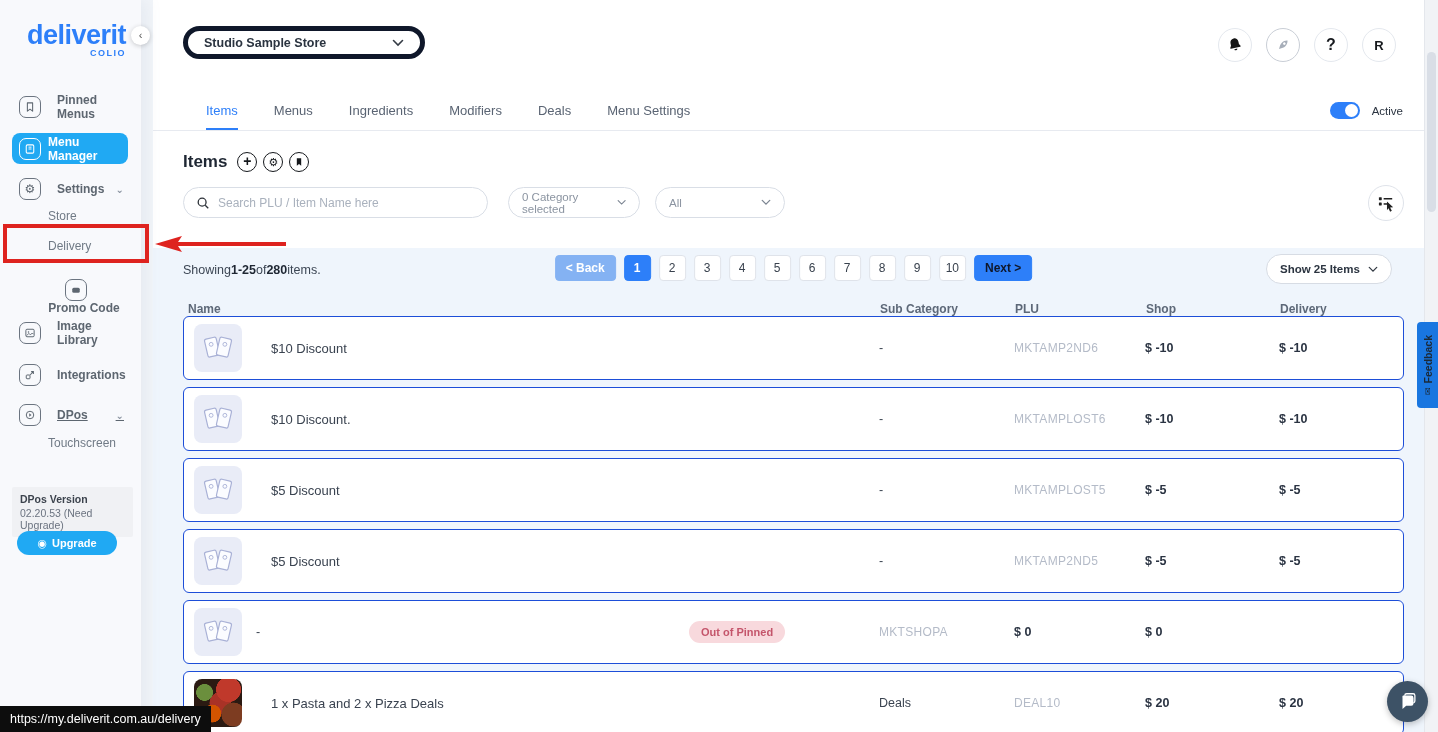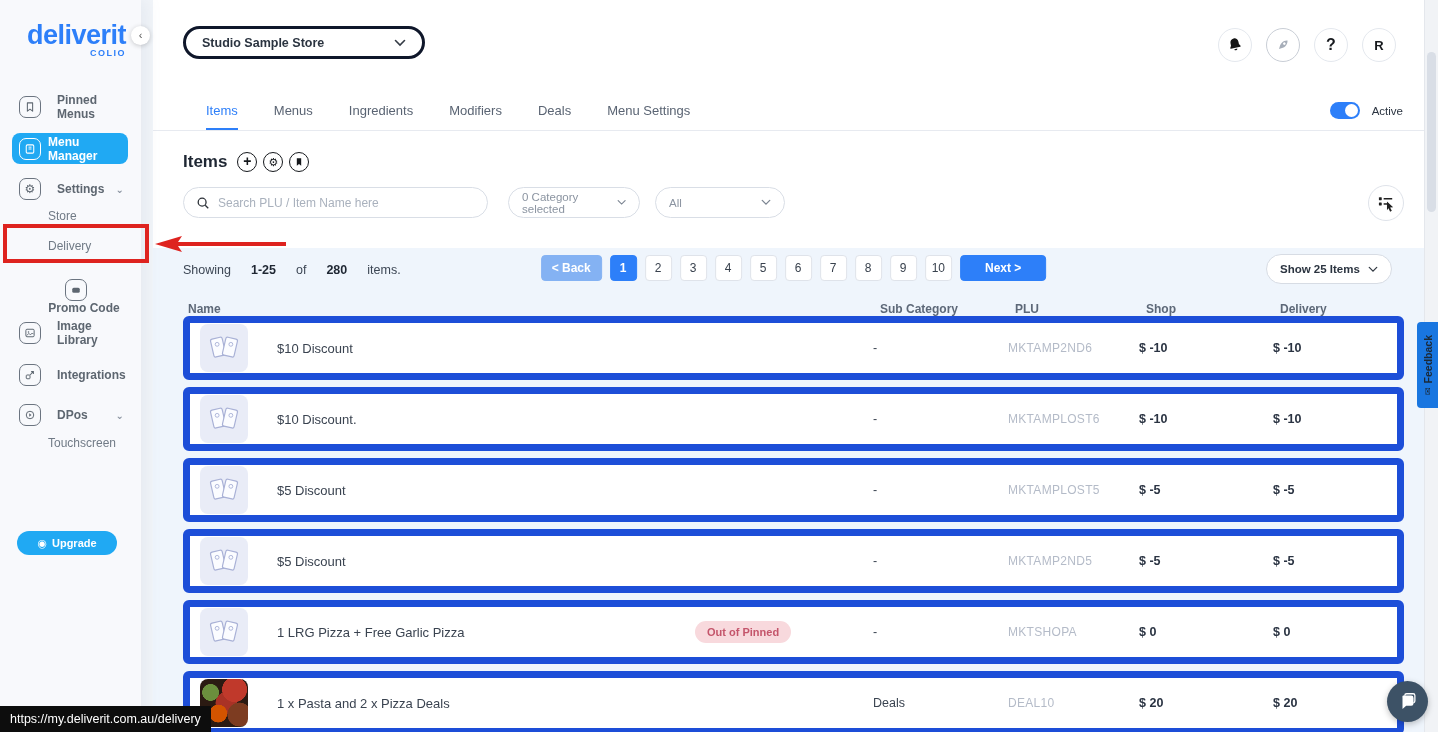--- a/index.html
+++ b/index.html
@@ -30,21 +30,21 @@
     padding:6px 8px; border-radius:2px; }
   .version-label { font-size:10.5px; font-weight:bold; color:#3c434d; }
   .version-value { font-size:10.5px; color:#6b7380; margin-top:2px; }
   .upgrade-btn { position:absolute; left:17px; top:531px; width:100px; height:24px;
     border:none; border-radius:12px; background:#20a9f3; color:#fff; font-size:11px;
     font-weight:bold; display:flex; align-items:center; justify-content:center; gap:5px;
     cursor:pointer; font-family:inherit; }
   .main { position:absolute; left:153px; top:0; width:1271px; height:732px; background:#fff; }
   .header { position:relative; height:90px; background:#fff; }
   .store-select { position:absolute; left:30px; top:26px; width:242px; height:33px;
-    border:3px solid #0f172a; border-radius:17px; background:#fff; display:flex;
+    border:5px solid #0f172a; border-radius:17px; background:#fff; display:flex;
     align-items:center; justify-content:space-between; padding:0 16px 0 16px;
     font-size:12.5px; font-weight:600; color:#2b3440; cursor:pointer; }
   .header-icons { position:absolute; right:28px; top:28px; display:flex; gap:14px; }
   .icon-circle { width:34px; height:34px; border-radius:50%; border:1px solid #e4e8ee;
     background:#fff; display:flex; align-items:center; justify-content:center;
     font-weight:bold; color:#16191d; cursor:pointer; font-family:inherit; }
   .icon-circle.hl { border-color:#c9ced6; }
   .q-glyph { font-size:16px; font-weight:bold; }
   .r-glyph { font-size:13px; font-weight:bold; }
   .tabs-bar { position:relative; height:41px; border-bottom:1px solid #e7eaf0;
@@ -79,41 +79,41 @@
     justify-content:space-between; padding:0 13px; font-size:11.5px; color:#8b94a1;
     cursor:pointer; }
   .dd-cat { left:325px; width:132px; }
   .dd-all { left:472px; width:130px; }
   .bulk-btn { position:absolute; right:0; top:-2px; width:36px; height:36px;
     border-radius:50%; border:1px solid #dfe3ea; background:#fff; display:flex;
     align-items:center; justify-content:center; cursor:pointer; }
   .list-band { position:absolute; top:117px; left:0; right:0; bottom:0;
     background:#eff5fc; padding:4px 20px 0 30px; }
   .showing-row { position:relative; height:36px; display:flex; align-items:center; }
-  .showing { display:flex; gap:20px; font-size:12.5px; color:#3c4654; }
+  .showing { display:flex; gap:0; font-size:12.5px; color:#3c4654; }
   .showing b { color:#1f2733; }
   .pagination { position:absolute; left:50%; transform:translateX(-50%); top:3px;
     display:flex; gap:8px; }
   .pg-btn { height:26px; min-width:27px; padding:0 6px; border-radius:4px;
     border:1px solid #dfe3ea; background:#fff; color:#39424e; font-size:12px;
     font-family:inherit; cursor:pointer; }
   .pg-btn.current { background:#2d7ff9; border-color:#2d7ff9; color:#fff; font-weight:bold; }
   .pg-back { background:#84b2f3; border-color:#84b2f3; color:#fff; font-weight:bold;
     padding:5px 10px; }
-  .pg-next { background:#2d7ff9; border-color:#2d7ff9; color:#ffffff; font-weight:bold;
-    padding:0 24px; }
+  .pg-next { background:#2d7ff9; border-color:#2d7ff9; color:#0f172a; font-weight:bold;
+    padding:0 10px; }
   .pagesize-pill { position:absolute; right:12px; top:2px; width:126px; height:30px;
     border:1px solid #d7dce4; border-radius:15px; background:#fff; display:flex;
     align-items:center; justify-content:space-between; padding:0 13px; font-size:11.5px;
     font-weight:600; color:#2b3440; cursor:pointer; }
   .tgrid { display:grid; grid-template-columns:72px 1fr 135px 131px 134px 124px;
     align-items:center; }
   .thead { padding:14px 0 0; font-size:12px; font-weight:bold; color:#5d6878; }
   .thead .c0 { grid-column:1 / 3; padding-left:5px; }
-  .row-card { position:relative; height:64px; background:#fff; border:7px solid #1d4ed8;
+  .row-card { position:relative; height:64px; background:#fff; border:1px solid #1d4ed8;
     border-radius:6px; margin-bottom:7px; cursor:pointer; }
   .thumb { width:48px; height:48px; margin-left:10px; border-radius:8px;
     background:#e9ecf7; overflow:hidden; display:flex; align-items:center;
     justify-content:center; }
   .thumb.photo { background:
     radial-gradient(circle at 22% 28%, #6b8f3d 0 16%, transparent 17%),
     radial-gradient(circle at 72% 22%, #c0392b 0 24%, transparent 25%),
     radial-gradient(circle at 38% 72%, #d35400 0 19%, transparent 20%),
     radial-gradient(circle at 82% 74%, #7d3c21 0 22%, transparent 23%),
     radial-gradient(circle at 55% 50%, #a93226 0 30%, transparent 31%), #2b1a12; }
@@ -204,32 +204,36 @@
   <div class="nav-item" style="top:362px;">
     <span class="icon-box">
       <svg viewBox="0 0 16 16" width="12" height="12">
           <path d="M9.5 3.5h3v3M12.5 3.5L8 8" stroke="currentColor" stroke-width="1.4" fill="none"></path>
           <rect x="3" y="8" width="5" height="5" rx="1" fill="none" stroke="currentColor" stroke-width="1.3"></rect>
         </svg>
     </span>
     <span class="lbl">Integrations</span>
   </div>
 
-  <div class="nav-item" style="top:402px;">
+  <div class="nav-item" style="top:402px;text-decoration:underline;">
     <span class="icon-box">
       <svg viewBox="0 0 16 16" width="12" height="12">
           <circle cx="8" cy="8" r="5" fill="none" stroke="currentColor" stroke-width="1.3"></circle>
           <path d="M7 5.8l3 2.2-3 2.2z" fill="currentColor"></path>
         </svg>
     </span>
     <span class="lbl">DPos</span>
     <span class="chev">⌄</span>
   </div>
   <div class="nav-sub" style="top:432px;">Touchscreen</div>
 
+  <div class="version-box">
+    <div class="version-label">DPos Version</div>
+    <div class="version-value">02.20.53 (Need Upgrade)</div>
+  </div>
   <button class="upgrade-btn">
     <span>◉</span>
     <span>Upgrade</span>
   </button>
 </aside>
 
 <div class="main">
   <div class="header">
     <div class="store-select">
       <span>Studio Sample Store</span>
@@ -447,21 +451,20 @@
     <div class="thumb">
       <svg viewBox="0 0 48 48" width="44" height="44">
         <g stroke="#a9b1d6" fill="#fbfcff" stroke-width="1.3">
           <rect x="11" y="13" width="13" height="20" rx="2" transform="rotate(-13 17.5 23)"></rect>
           <rect x="24" y="13" width="13" height="20" rx="2" transform="rotate(13 30.5 23)"></rect>
         </g>
         <circle cx="16.5" cy="20" r="2.1" fill="none" stroke="#a9b1d6"></circle>
         <circle cx="31.5" cy="20" r="2.1" fill="none" stroke="#a9b1d6"></circle>
       </svg>
     </div>
-    <div class="cell-name">1 LRG Pizza + Free Garlic Pizza</div>
     <div class="cell-sub">-</div>
     <div class="cell-plu">MKTSHOPA</div>
     <div class="cell-money">$ 0</div>
     <div class="cell-money">$ 0</div>
     <span class="stock-badge">Out of Pinned</span>
   </div>
 
   <div class="row-card tgrid">
     <div class="thumb photo">
       

